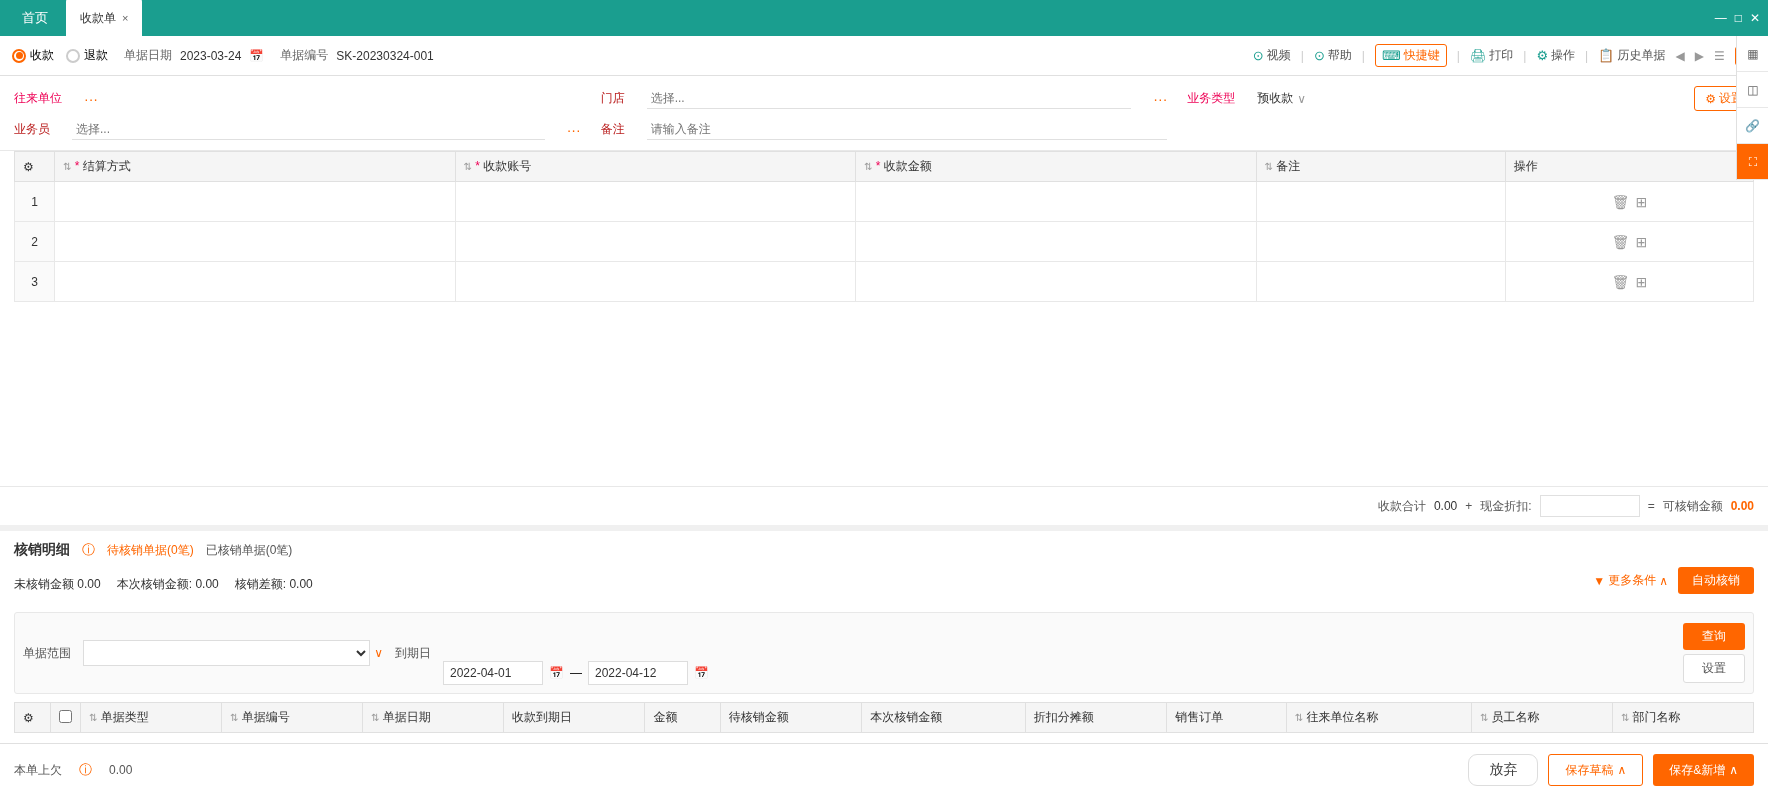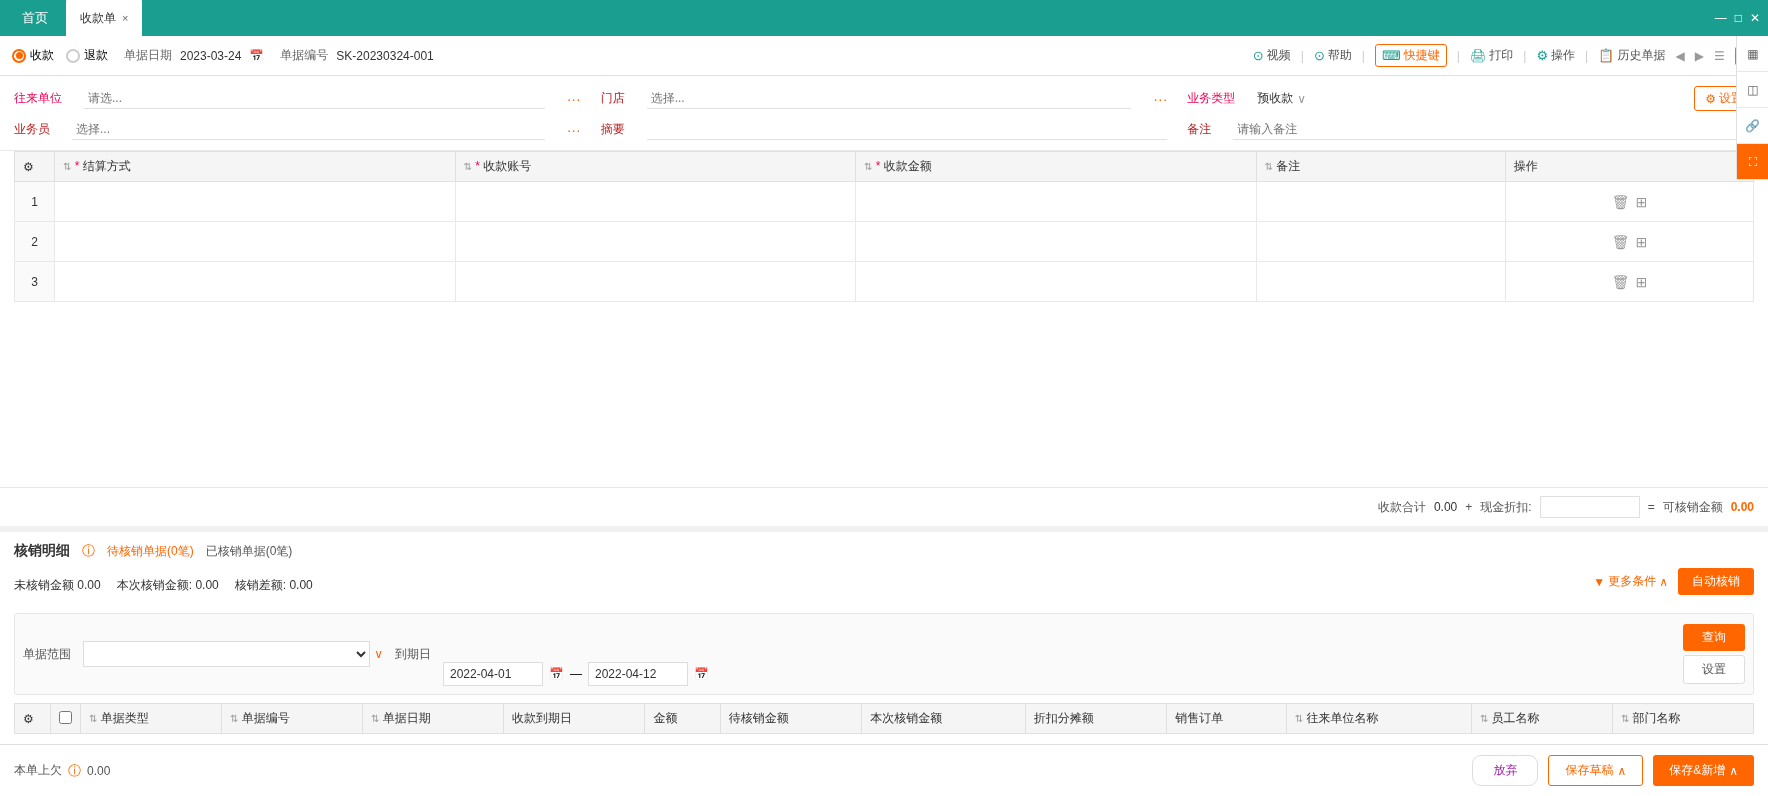--- a/index.html
+++ b/index.html
@@ -185,26 +185,26 @@
       padding: 6px 8px; text-align: left; color: #333; font-weight: 500;
       font-size: 12px;
     }
 
     
     .footer {
       display: flex; align-items: center; justify-content: space-between;
       padding: 10px 14px; border-top: 1px solid #e0e0e0;
       background: #fff; position: sticky; bottom: 0;
     }
-    .footer-info { display: flex; align-items: center; gap: 6px; color: #555; }
+    .footer-info { display: flex; align-items: center; gap: 17px; color: #555; }
     .footer-info-icon { color: #f60; font-size: 13px; }
     .footer-actions { display: flex; gap: 10px; }
     .btn-abandon {
-      border: 1px solid #ddd; background: #fff; color: #a21caf;
-      padding: 6px 20px; border-radius: 9px; cursor: pointer; font-size: 12px;
+      border: 1px solid #ddd; background: #fff; color: #404040;
+      padding: 6px 20px; border-radius: 9px; cursor: pointer; font-size: 14px;
     }
     .btn-draft {
       border: 1px solid #f60; background: #fff; color: #f60;
       padding: 6px 16px; border-radius: 3px; cursor: pointer; font-size: 13px;
       display: flex; align-items: center; gap: 4px;
     }
     .btn-save {
       background: #f60; color: #fff; border: none;
       padding: 6px 16px; border-radius: 3px; cursor: pointer; font-size: 13px;
       display: flex; align-items: center; gap: 4px;
@@ -306,21 +306,20 @@
       <span style="color:#999;cursor:pointer;">▶</span>
       <span style="color:#999;cursor:pointer;">☰</span>
       <span style="background:#f60;color:#fff;padding:2px 5px;border-radius:2px;cursor:pointer;">▦</span>
     </div>
   </div>
 
   <div class="form-area">
 
     <div class="form-row">
       <span class="form-label">往来单位</span>
-      <input class="form-input" placeholder="请选..." style="">
       <span class="form-dots">···</span>
     </div>
     <div class="form-row">
       <span class="form-label-plain">门店</span>
       <input class="form-input" placeholder="选择..." style="">
       <span class="form-dots">···</span>
     </div>
     <div class="form-row">
       <span class="form-label">业务类型</span>
       <div class="form-dropdown">
@@ -330,24 +329,20 @@
       <div class="settings-btn">
         <span>⚙</span>
         <span>设置</span>
       </div>
     </div>
 
     <div class="form-row">
       <span class="form-label-plain">业务员</span>
       <input class="form-input" placeholder="选择..." style="">
       <span class="form-dots">···</span>
-    </div>
-    <div class="form-row">
-      <span class="form-label-plain">摘要</span>
-      <input class="form-input" style="">
     </div>
     <div class="form-row">
       <span class="form-label-plain">备注</span>
       <input class="form-input" placeholder="请输入备注" style="">
     </div>
   </div>
 
   <div class="table-section">
     <table class="data-table">
       <thead>

